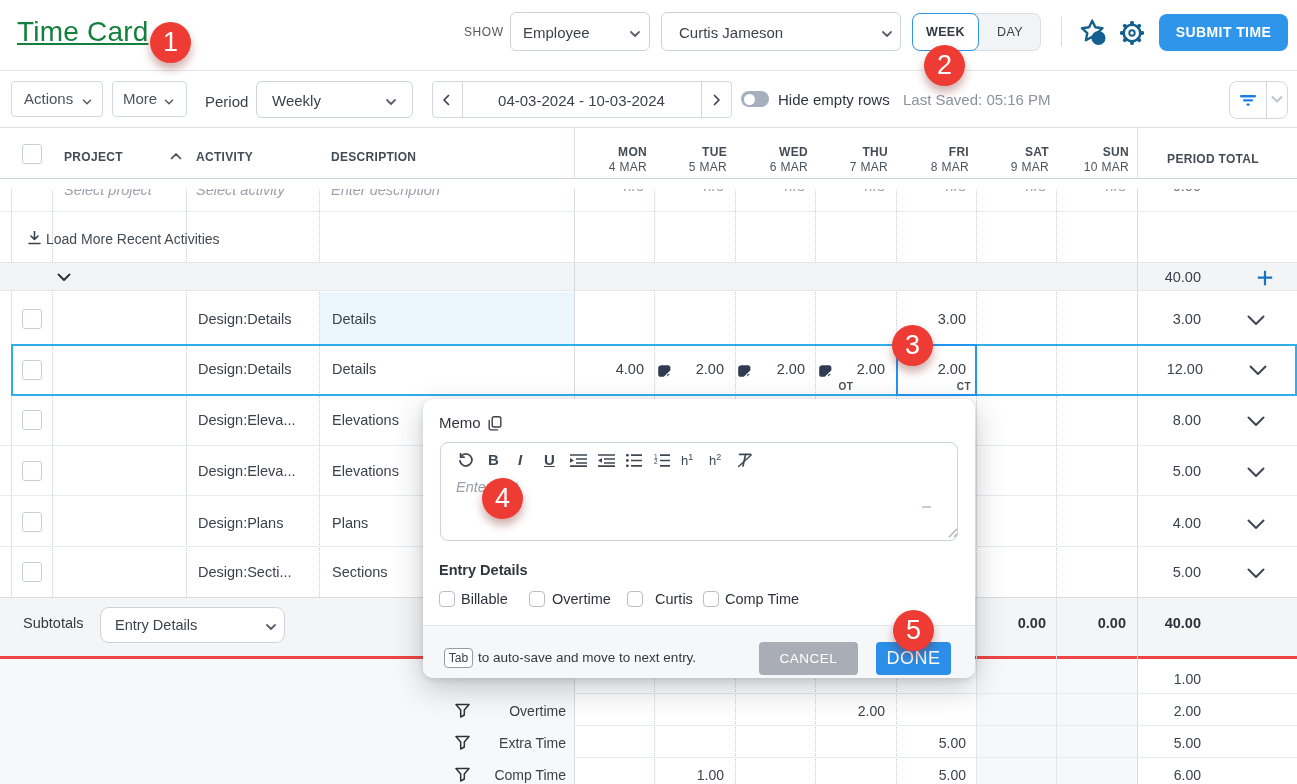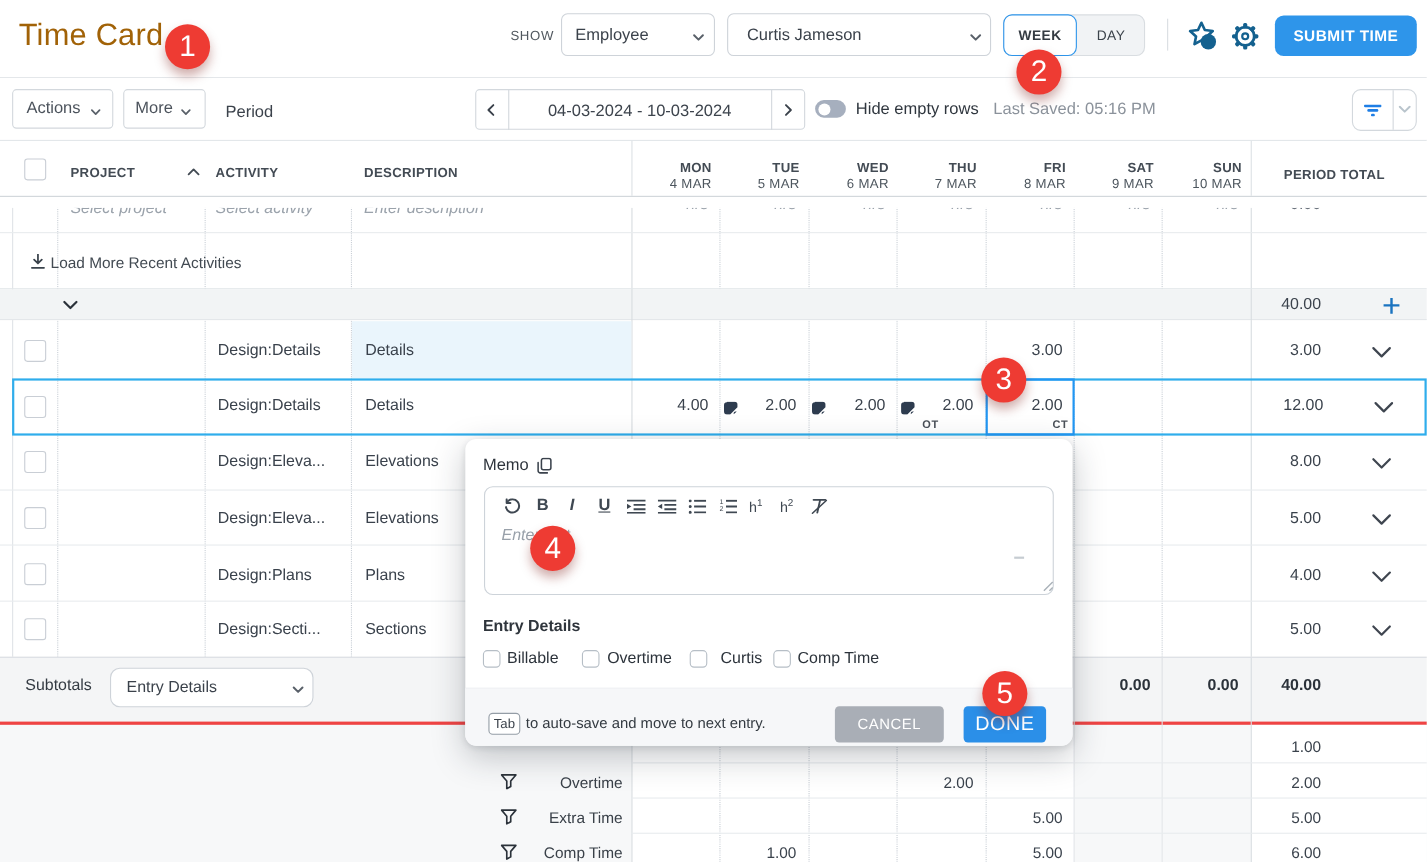--- a/index.html
+++ b/index.html
@@ -20,21 +20,21 @@
 .dc{position:absolute;width:81px;text-align:right;padding-right:11px;font-size:14.5px;color:#3a424c;}
 .tot{position:absolute;left:1137px;width:64px;text-align:right;font-size:14.5px;color:#3a424c;}
 .cb{position:absolute;width:20px;height:20px;border:1px solid #c9ced5;border-radius:3px;background:#fff;}
 .rtxt{position:absolute;font-size:14.5px;color:#3a424c;}
 .rowchev{position:absolute;left:1247px;width:18px;height:11px;}
 </style>
 </head>
 <body>
 
 <div class="abs" style="left:0;top:0;width:1297px;height:71px;border-bottom:1px solid #e4e7ea;background:#fff;z-index:5;">
-  <div class="abs" style="left:17px;top:16px;font-size:28px;color:#a16207;letter-spacing:.2px;">Time Card</div>
+  <div class="abs" style="left:17px;top:16px;font-size:28px;color:#15803d;letter-spacing:.2px;text-decoration:underline;">Time Card</div>
   <div class="abs" style="left:464px;top:25px;font-size:12px;color:#51585f;letter-spacing:.6px;">SHOW</div>
 
   <div class="sel" style="left:510px;top:12px;width:140px;height:39px;">
     <span class="txt" style="left:12px;">Employee</span>
     <svg class="chev" style="top:15px;left:118px;" viewBox="0 0 12 12">
         <path d="M2 4l4 4 4-4" fill="none" stroke="#596069" stroke-width="1.8" stroke-linecap="round" stroke-linejoin="round"></path>
       </svg>
   </div>
 
   <div class="sel" style="left:661px;top:12px;width:240px;height:39px;">
@@ -80,20 +80,26 @@
         <path d="M2.5 4.2l3.5 3.5 3.5-3.5" fill="none" stroke="#596069" stroke-width="1.6" stroke-linecap="round" stroke-linejoin="round"></path>
       </svg>
   </div>
   <div class="ibtn" style="left:112px;top:10px;width:75px;height:36px;font-size:15px;color:#4c535c;">
     <span class="abs" style="left:10px;top:8px;">More</span>
     <svg class="chev" style="top:14px;left:50px;" viewBox="0 0 12 12">
         <path d="M2.5 4.2l3.5 3.5 3.5-3.5" fill="none" stroke="#596069" stroke-width="1.6" stroke-linecap="round" stroke-linejoin="round"></path>
       </svg>
   </div>
   <div class="abs" style="left:205px;top:22px;font-size:15px;color:#3b424b;">Period</div>
+  <div class="sel" style="left:256px;top:10px;width:157px;height:37px;">
+    <span class="txt" style="left:15px;">Weekly</span>
+    <svg class="chev" style="top:14px;left:128px;" viewBox="0 0 12 12">
+        <path d="M2 4l4 4 4-4" fill="none" stroke="#596069" stroke-width="1.8" stroke-linecap="round" stroke-linejoin="round"></path>
+      </svg>
+  </div>
 
   <div class="ibtn" style="left:432px;top:10px;width:300px;height:37px;"></div>
   <div class="abs" style="left:462px;top:10px;width:0;height:37px;border-left:1px solid #d3d8dd;"></div>
   <div class="abs" style="left:701px;top:10px;width:0;height:37px;border-left:1px solid #d3d8dd;"></div>
   <svg class="abs" style="left:441px;top:23px;" width="12" height="12" viewBox="0 0 12 12">
       <path d="M7.5 1.5L3 6l4.5 4.5" fill="none" stroke="#3b424b" stroke-width="1.7" stroke-linecap="round" stroke-linejoin="round"></path>
     </svg>
   <svg class="abs" style="left:710px;top:23px;" width="12" height="12" viewBox="0 0 12 12">
       <path d="M4.5 1.5L9 6l-4.5 4.5" fill="none" stroke="#3b424b" stroke-width="1.7" stroke-linecap="round" stroke-linejoin="round"></path>
     </svg>

